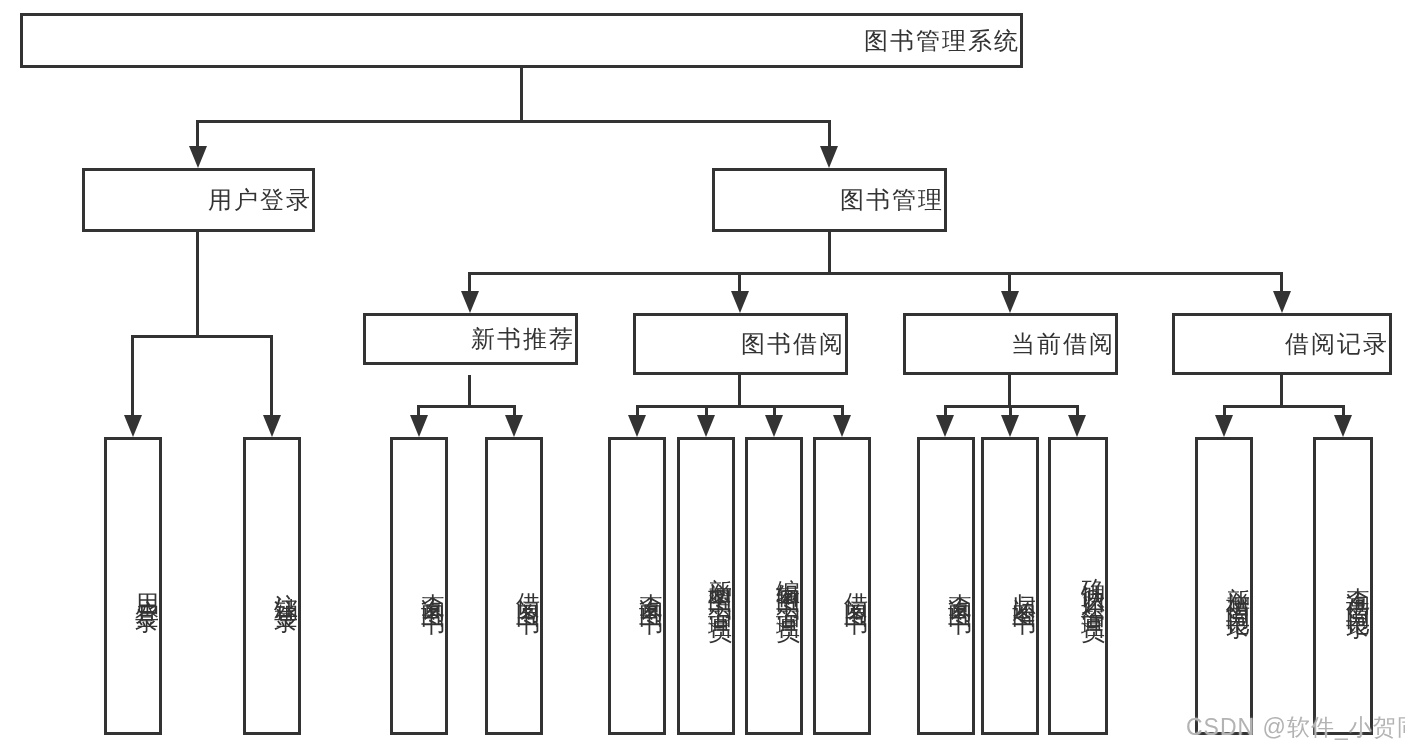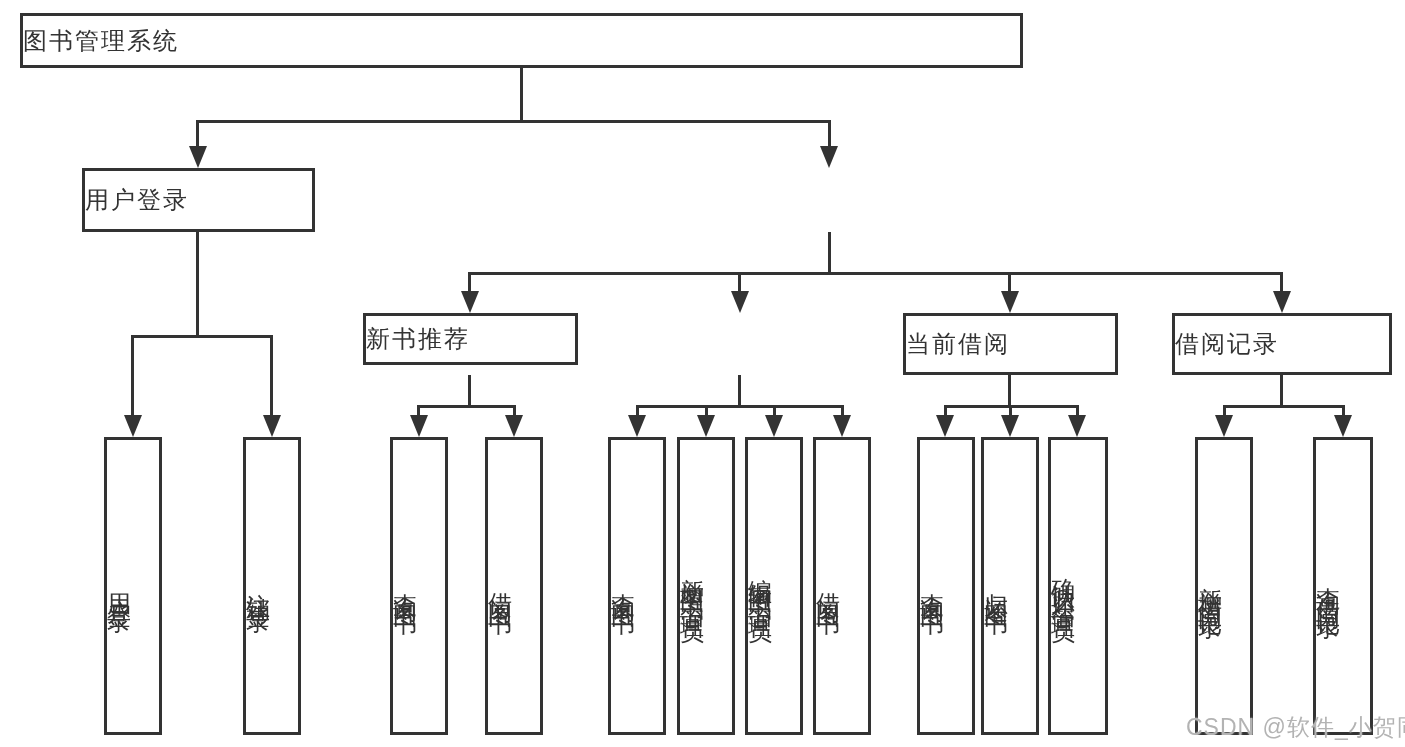--- a/index.html
+++ b/index.html
@@ -15,21 +15,21 @@
     overflow: hidden;
     color: #333333;
   }
   .box {
     position: absolute;
     box-sizing: border-box;
     border: 3px solid #333333;
     background: #ffffff;
     display: flex;
     align-items: center;
-    justify-content: flex-start;
+    justify-content: flex-end;
   }
   .hbox { font-size: 24px; letter-spacing: 2px; }
   .leaf { font-size: 24px; }
   .leaf .vtext {
     writing-mode: vertical-rl;
     text-orientation: mixed;
     letter-spacing: 6px;
     line-height: 1;
     white-space: nowrap;
   }
@@ -66,20 +66,23 @@
   <div class="vline" style="left:520px;top:68px;height:52px"></div>
   <div class="hline" style="left:196px;top:120px;width:635px"></div>
   <div class="vline" style="left:196px;top:120px;height:30px"></div>
   <div class="vline" style="left:828px;top:120px;height:30px"></div>
   <div class="arrow" style="left:189px;top:146px"></div>
   <div class="arrow" style="left:820px;top:146px"></div>
 
   <div class="box hbox" style="left:82px;top:168px;width:233px;height:64px">
     <span>用户登录</span>
   </div>
+  <div class="box hbox" style="left:712px;top:168px;width:235px;height:64px">
+    <span>图书管理</span>
+  </div>
 
   <div class="vline" style="left:196px;top:232px;height:103px"></div>
   <div class="hline" style="left:131px;top:335px;width:142px"></div>
   <div class="vline" style="left:131px;top:335px;height:84px"></div>
   <div class="vline" style="left:270px;top:335px;height:84px"></div>
   <div class="arrow" style="left:124px;top:415px"></div>
   <div class="arrow" style="left:263px;top:415px"></div>
 
   <div class="vline" style="left:828px;top:232px;height:40px"></div>
   <div class="hline" style="left:468px;top:272px;width:815px"></div>
@@ -87,20 +90,23 @@
   <div class="vline" style="left:738px;top:272px;height:23px"></div>
   <div class="vline" style="left:1008px;top:272px;height:23px"></div>
   <div class="vline" style="left:1280px;top:272px;height:23px"></div>
   <div class="arrow" style="left:461px;top:291px"></div>
   <div class="arrow" style="left:731px;top:291px"></div>
   <div class="arrow" style="left:1001px;top:291px"></div>
   <div class="arrow" style="left:1273px;top:291px"></div>
 
   <div class="box hbox" style="left:363px;top:313px;width:215px;height:52px">
     <span>新书推荐</span>
+  </div>
+  <div class="box hbox" style="left:633px;top:313px;width:215px;height:62px">
+    <span>图书借阅</span>
   </div>
   <div class="box hbox" style="left:1172px;top:313px;width:220px;height:62px">
     <span>借阅记录</span>
   </div>
   <div class="box hbox" style="left:903px;top:313px;width:215px;height:62px">
     <span>当前借阅</span>
   </div>
 
   <div class="vline" style="left:468px;top:375px;height:30px"></div>
   <div class="hline" style="left:418px;top:405px;width:98px"></div>

